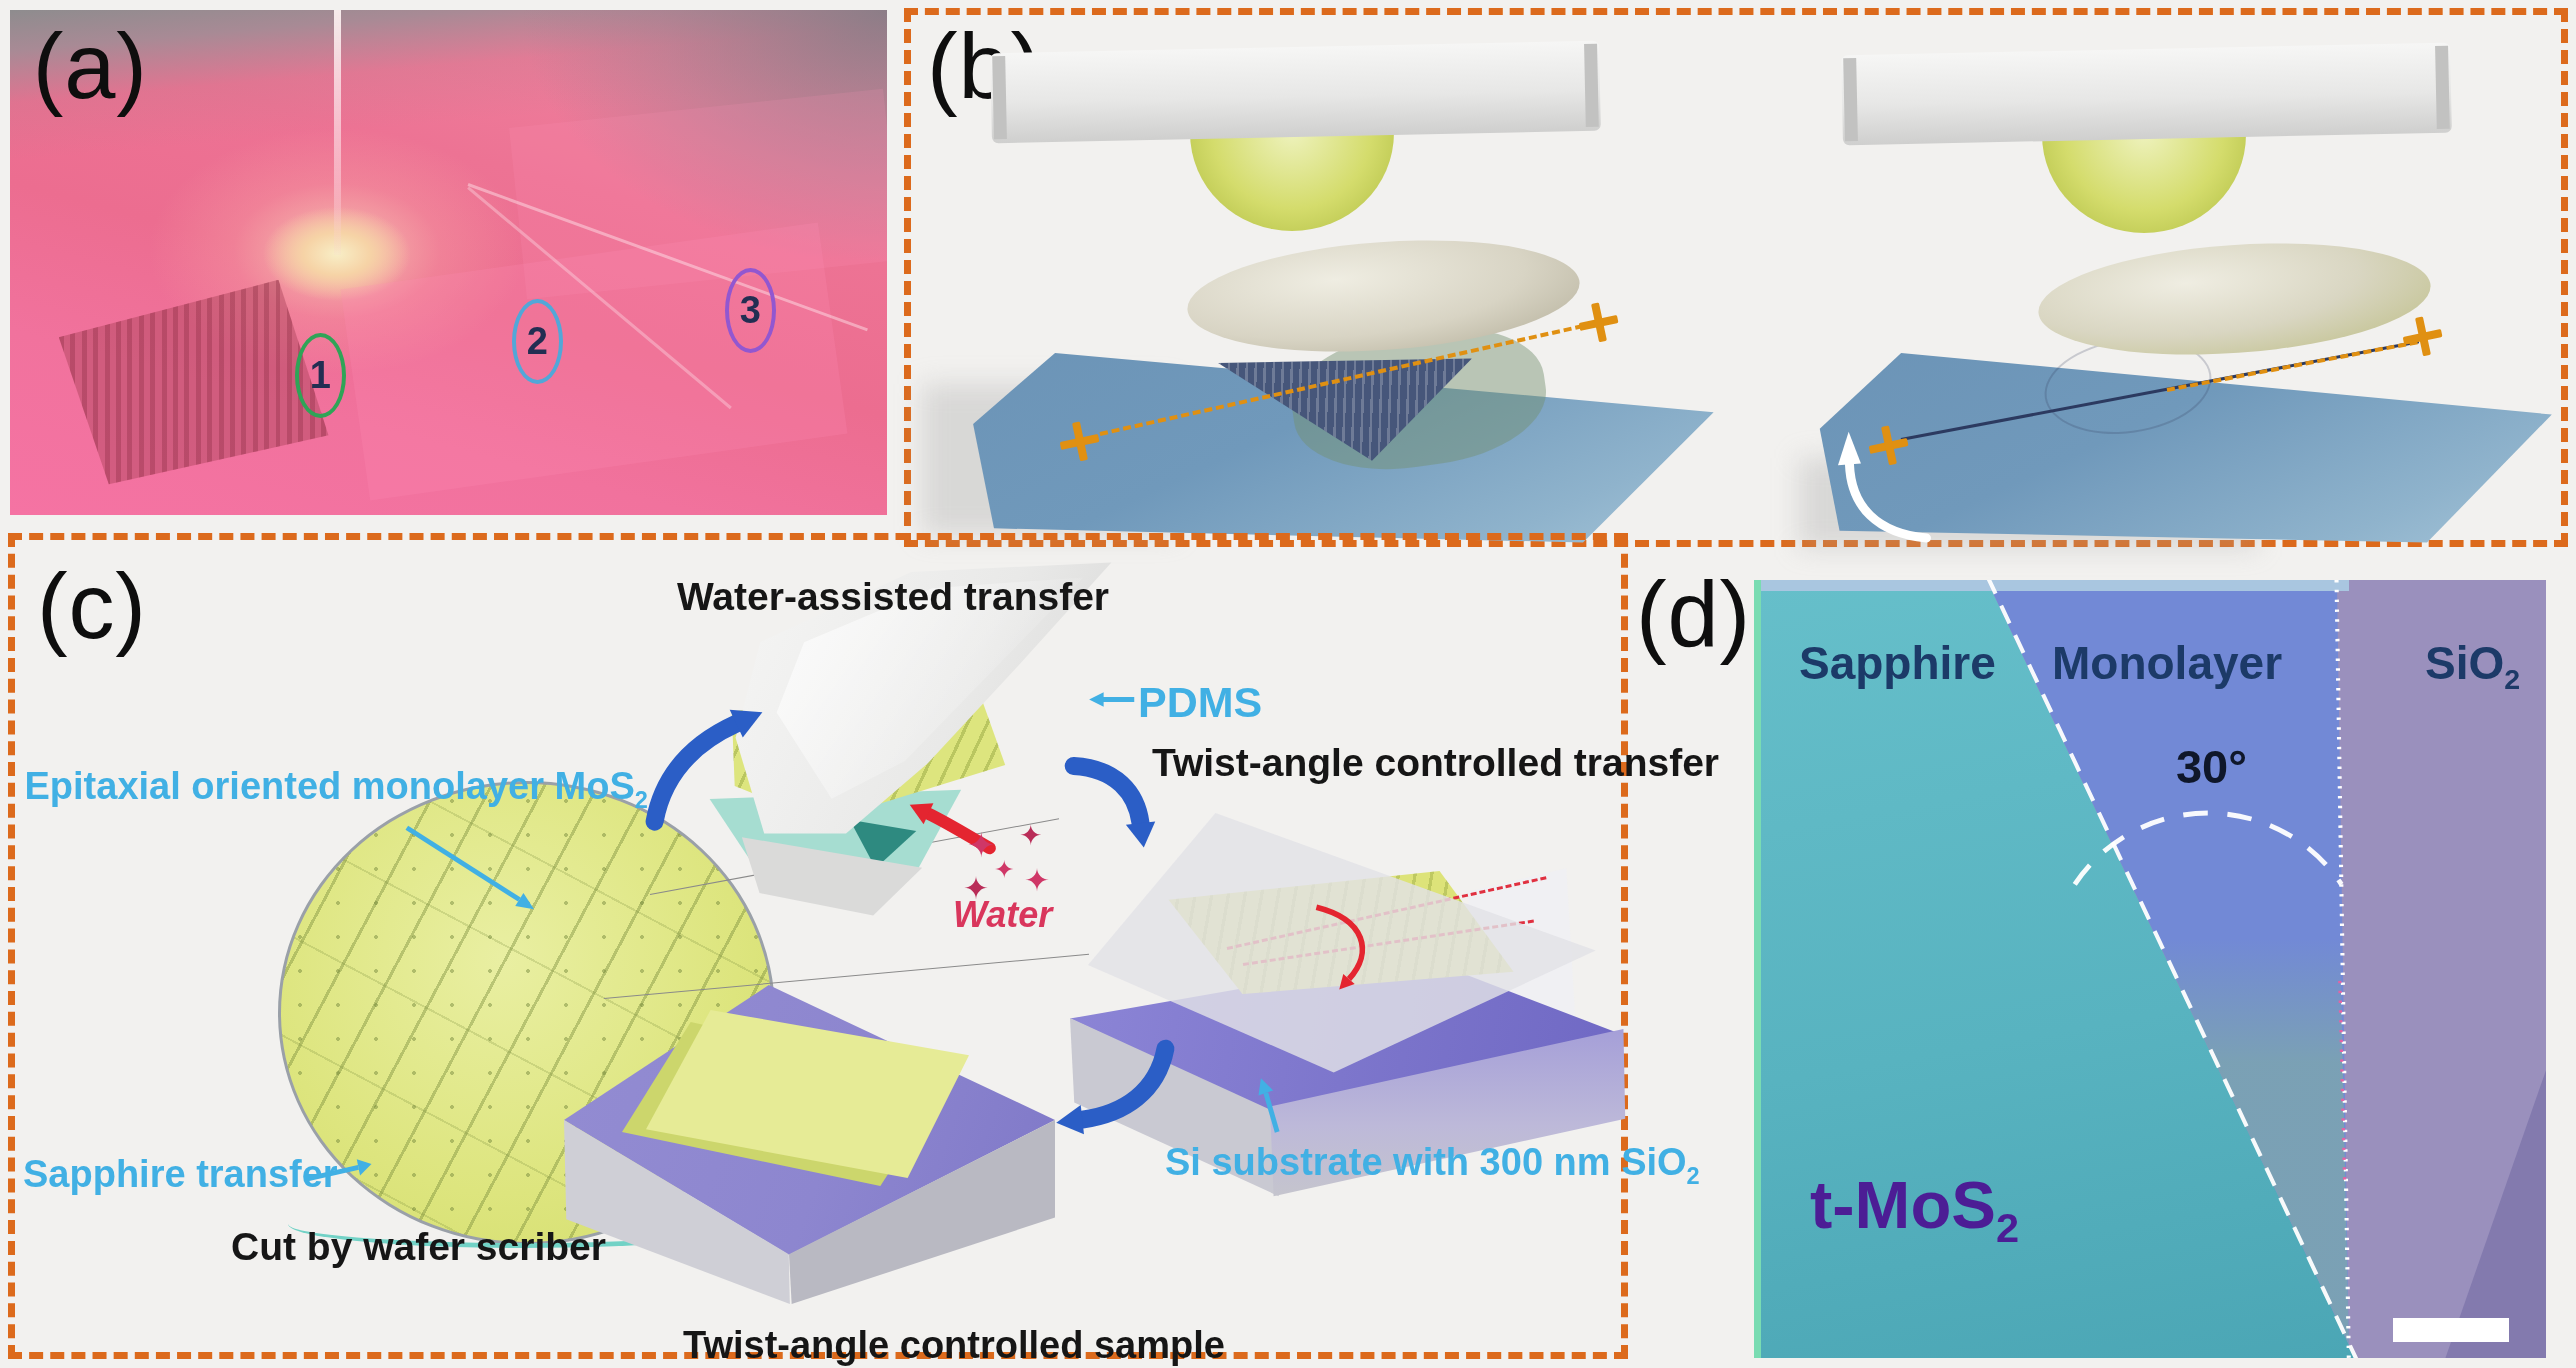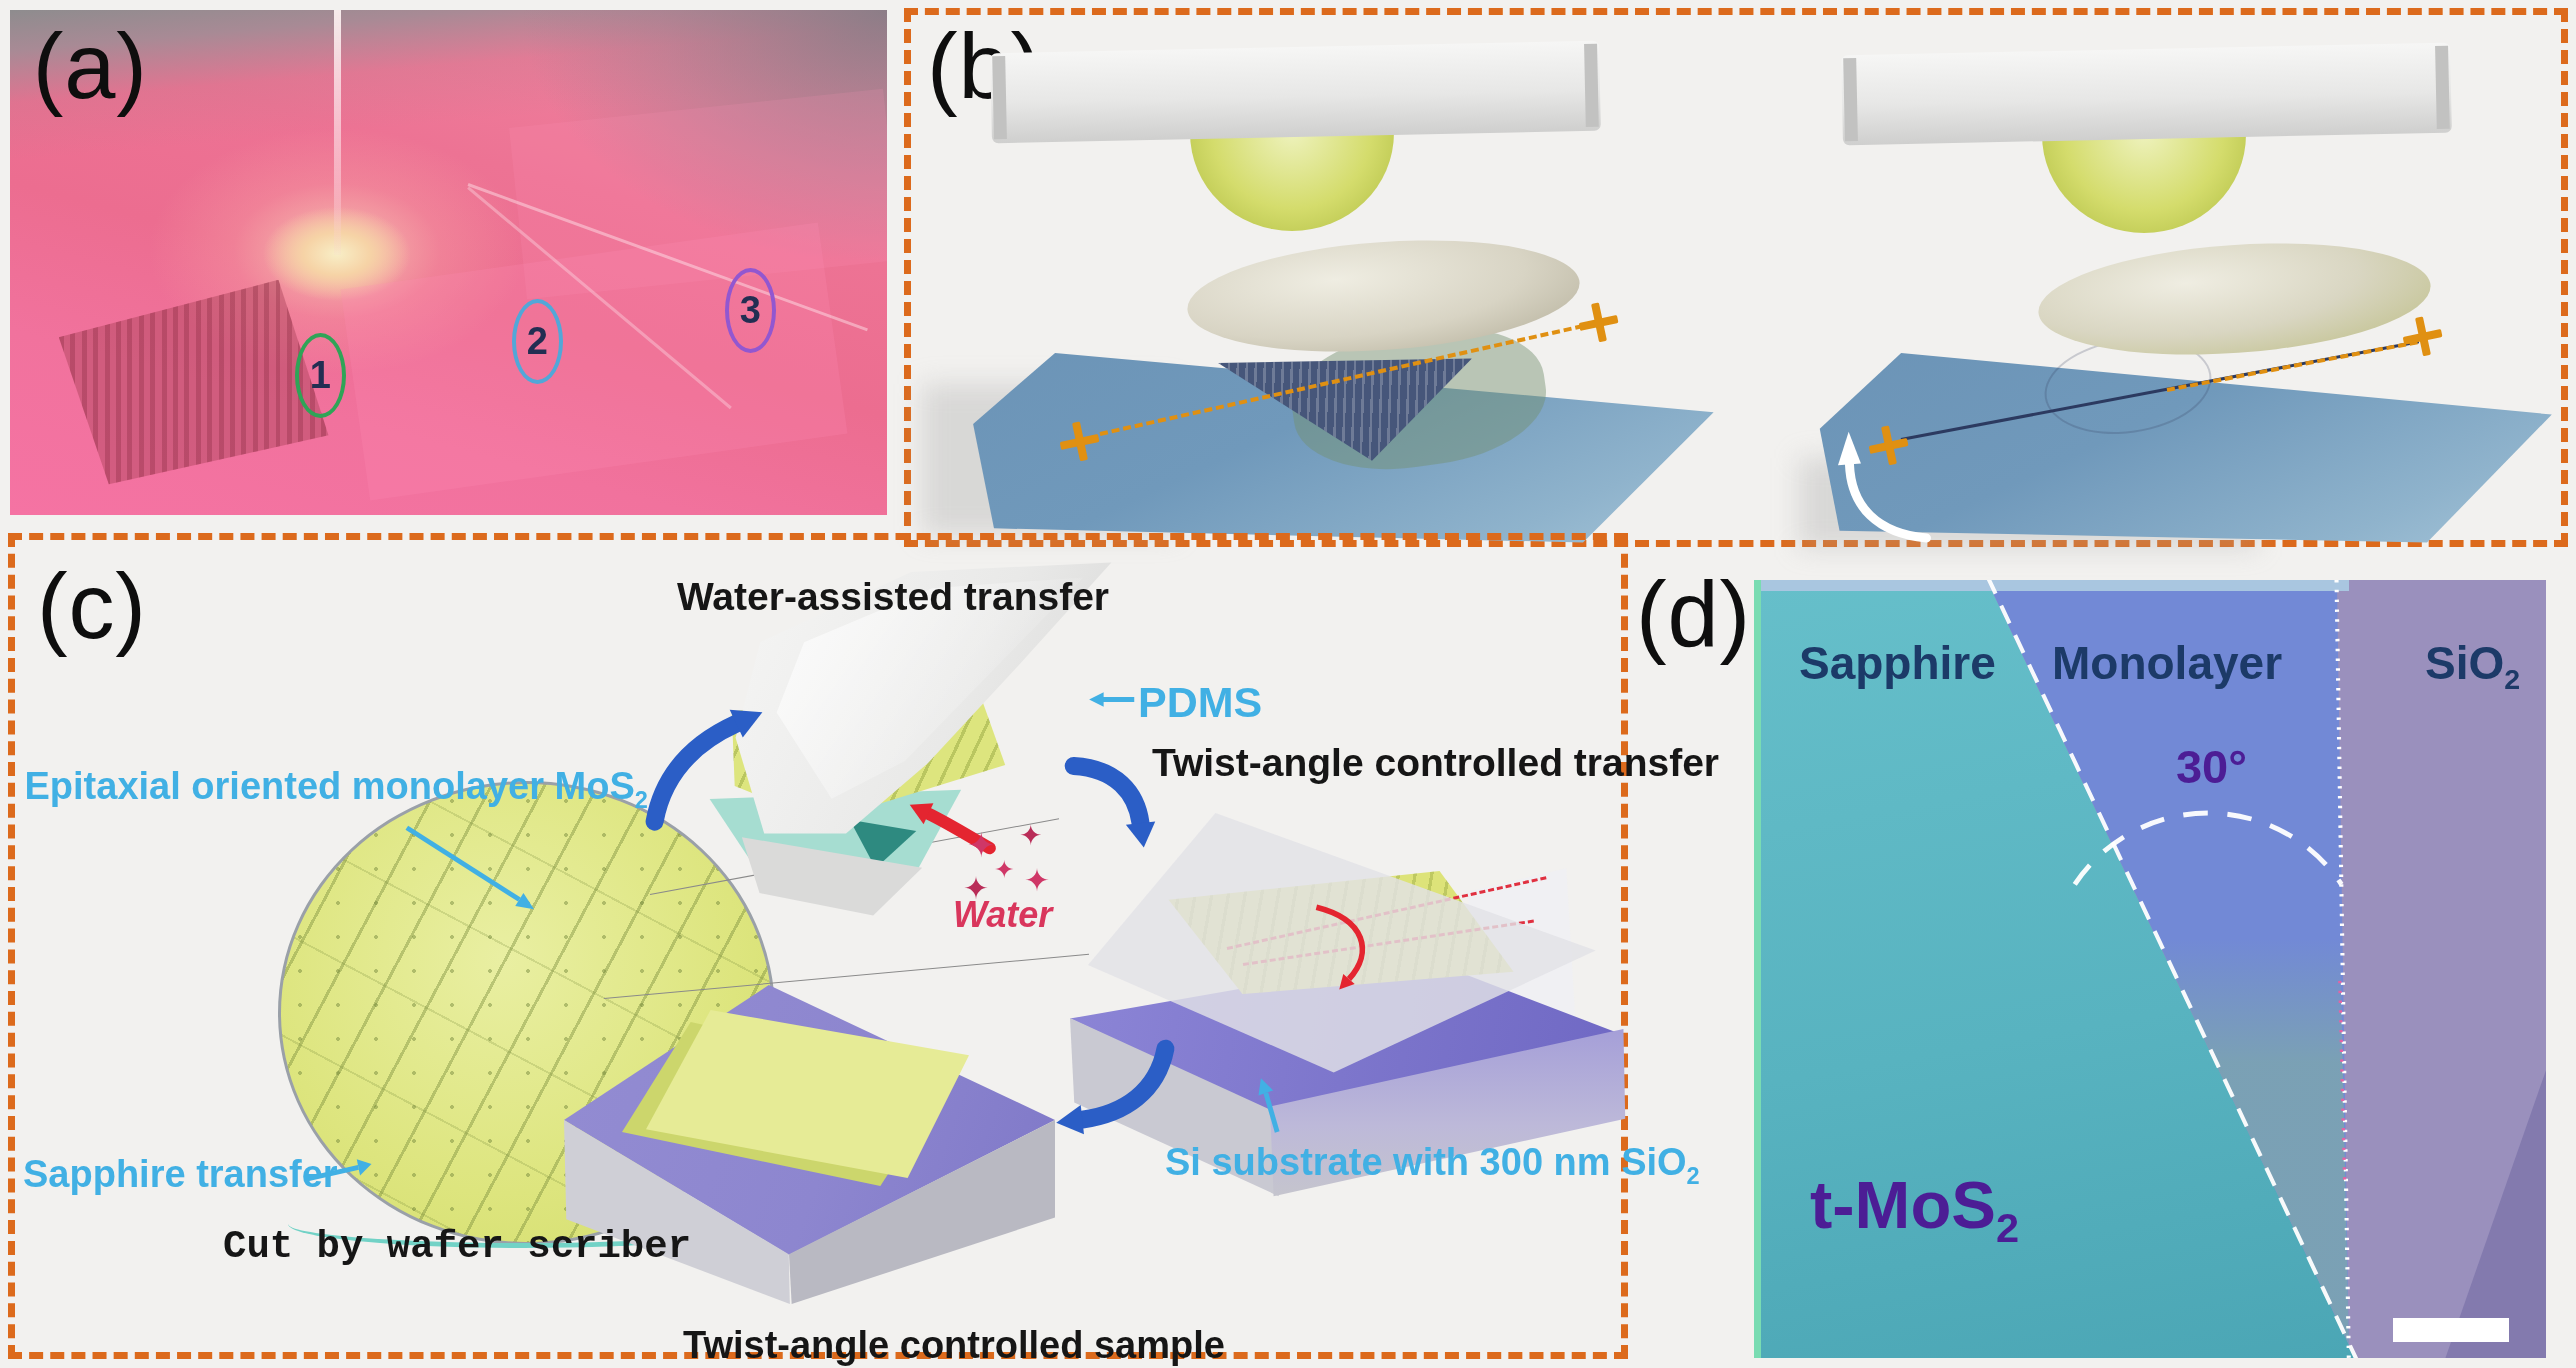--- a/index.html
+++ b/index.html
@@ -112,21 +112,21 @@
     background:linear-gradient(170deg,#66bfca 0%,#58b3c0 55%,#4aa5b4 100%);
     clip-path:polygon(0% 0%,29.4% 0%,75.9% 100%,0% 100%);}
   .pd-mono{position:absolute;left:0;top:0;width:792px;height:778px;background:#7289d6;
     clip-path:polygon(29.4% 0%,73.6% 0%,75.1% 98.2%);}
   .pd-mono-fade{position:absolute;left:0;top:0;width:792px;height:778px;
     background:linear-gradient(180deg,rgba(123,162,179,0) 46%,rgba(123,162,179,.95) 62%);
     clip-path:polygon(50.9% 46.3%,74% 46.3%,75.1% 98.2%);}
   .pd-topstrip{position:absolute;left:0;top:0;width:595px;height:11.4px;background:#a9c6e0;}
   .pd-green{position:absolute;left:0;top:0;width:7.4px;height:778px;background:#79dcb2;}
   .pd-scalebar{position:absolute;left:639px;top:738px;width:116px;height:24px;background:#ffffff;}
-  .pd-30{position:absolute;left:384px;top:159px;width:147px;text-align:center;font-size:47px;font-weight:700;color:#4c1d95;}
+  .pd-30{position:absolute;left:384px;top:159px;width:147px;text-align:center;font-size:47px;font-weight:700;color:#0f172a;}
   .pd-tmos{position:absolute;left:56px;top:586px;font-size:67px;font-weight:700;color:#4c1d95;}
   .pd-bilayer{position:absolute;left:45px;top:56px;}
   .pd-mono-l{position:absolute;left:298px;top:56px;}
   .pd-sio2{position:absolute;left:671px;top:56px;}
   svg{position:absolute;overflow:visible;}
 </style>
 </head>
 <body>
 
 <div id="page">
@@ -271,21 +271,21 @@
   <svg style="left:1243px;top:1073px;" width="57" height="70" viewBox="0 0 70 85">
     <line x1="42" y1="72" x2="28" y2="24" stroke="#41b0e4" stroke-width="6"></line>
     <path d="M 22 6 L 37 21 L 19 27 Z" fill="#41b0e4"></path>
   </svg>
 
   <div class="t blk" style="left:677px;top:577px;">Water-assisted transfer</div>
   <div class="t cy" style="left:1138px;top:680px;font-size:43px;">PDMS</div>
   <div class="t blk" style="left:1145px;top:743px;margin-left:7px;">Twist-angle controlled transfer</div>
   <div class="t cy" style="left:24.5px;top:767px;"><span>Epitaxial oriented monolayer MoS</span><sub>2</sub></div>
   <div class="t cy" style="left:23px;top:1155px;">Sapphire transfer</div>
-  <div class="t blk" style="left:223px;top:1227px;font-family:Liberation Mono, monospace;">Cut by wafer scriber</div>
+  <div class="t blk" style="left:231px;top:1227px;">Cut by wafer scriber</div>
   <div class="t red-t" style="left:953px;top:896px;">Water</div>
   <div class="t cy" style="left:1165px;top:1143px;"><span>Si substrate with 300 nm SiO</span><sub>2</sub></div>
   <div class="t blk" style="left:683px;top:1326px;font-size:38px;">Twist-angle controlled sample</div>
 
   <div class="t plabel" style="left:1636px;top:566px;">(d)</div>
   <div class="abs pd-img">
     <div class="pd-purple-dk"></div>
     <div class="pd-teal"></div>
     <div class="pd-mono"></div>
     <div class="pd-mono-fade"></div>

